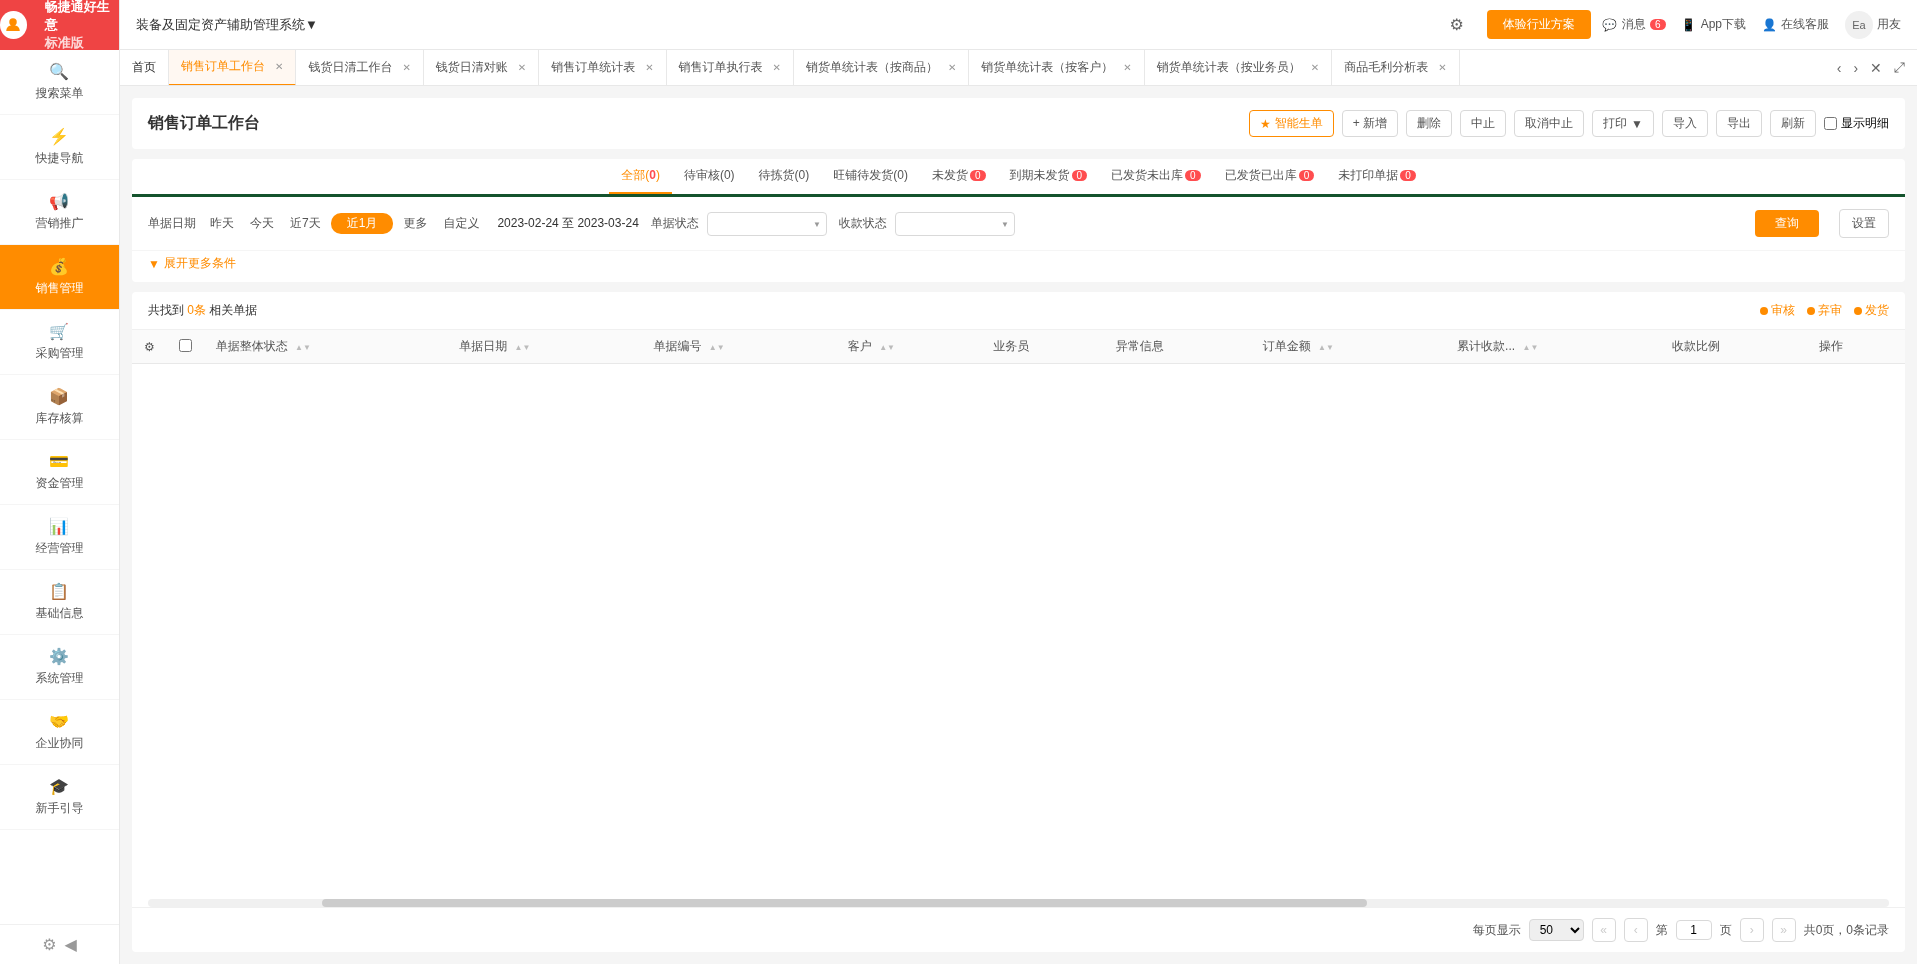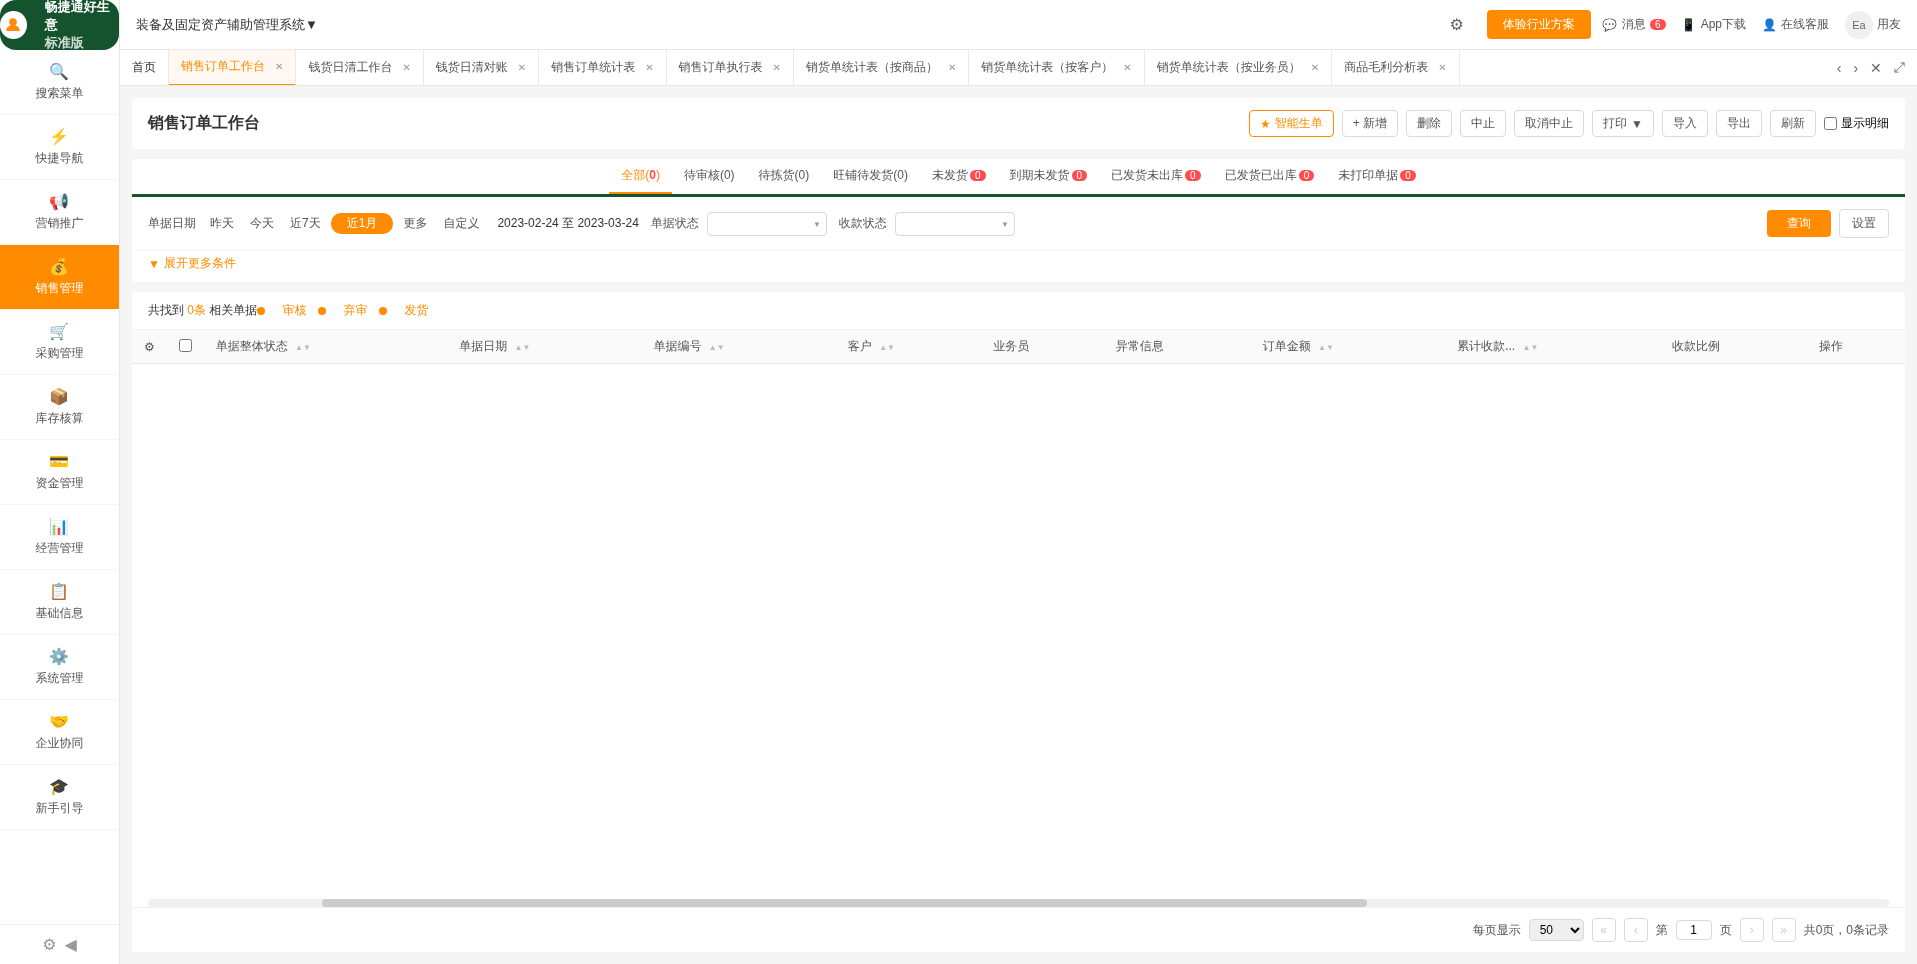--- a/index.html
+++ b/index.html
@@ -1,20 +1,20 @@
 <!DOCTYPE html>
 <html><head>
   <meta charset="utf-8">
   <style>
     * { margin: 0; padding: 0; box-sizing: border-box; }
     body { font-family: 'Microsoft YaHei', Arial, sans-serif; font-size: 12px; background: #f5f5f5; display: flex; height: 964px; overflow: hidden; }
 
     
     .sidebar { width: 120px; background: #fff; display: flex; flex-direction: column; border-right: 1px solid #e8e8e8; flex-shrink: 0; }
-    .sidebar-logo { height: 50px; background: #14532d; display: flex; align-items: center; justify-content: center; color: #fff; font-size: 13px; font-weight: bold; gap: 18px; border-radius: 16px; }
+    .sidebar-logo { height: 50px; background: #ef4444; display: flex; align-items: center; justify-content: center; color: #fff; font-size: 13px; font-weight: bold; gap: 18px; }
     .sidebar-logo-icon { width: 28px; height: 28px; background: #fff; border-radius: 50%; display: flex; align-items: center; justify-content: center; }
     .sidebar-logo-icon svg { width: 18px; height: 18px; }
     .sidebar-logo-sub { font-size: 13px; color: rgba(255,255,255,0.8); }
     .sidebar-nav { flex: 1; overflow-y: auto; }
     .sidebar-nav-item { display: flex; flex-direction: column; align-items: center; justify-content: center; padding: 12px 8px; cursor: pointer; color: #555; border-bottom: 1px solid #f5f5f5; gap: 4px; font-size: 12px; }
     .sidebar-nav-item.active { background: #ff8c00; color: #fff; }
     .sidebar-nav-item .nav-icon { font-size: 16px; }
     .sidebar-bottom { padding: 10px; border-top: 1px solid #f0f0f0; display: flex; gap: 8px; justify-content: center; }
     .sidebar-bottom-btn { background: none; border: none; cursor: pointer; color: #999; font-size: 16px; }
 
@@ -66,25 +66,25 @@
     .date-input-range { display: flex; align-items: center; gap: 4px; font-size: 12px; color: #333; }
     .filter-select { border: 1px solid #d9d9d9; border-radius: 4px; padding: 4px 24px 4px 8px; font-size: 12px; color: #333; background: #fff; cursor: pointer; appearance: none; min-width: 120px; }
     .filter-select-wrapper { position: relative; display: inline-block; }
     .filter-select-wrapper::after { content: '▼'; position: absolute; right: 6px; top: 50%; transform: translateY(-50%); font-size: 8px; color: #999; pointer-events: none; }
     .expand-btn { color: #ff8c00; cursor: pointer; font-size: 12px; display: flex; align-items: center; gap: 4px; background: none; border: none; }
     .query-btn { background: #ff8c00; color: #fff; border: none; padding: 5px 20px; border-radius: 4px; cursor: pointer; font-size: 12px; }
     .setting-btn { background: none; border: 1px solid #d9d9d9; padding: 5px 12px; border-radius: 4px; cursor: pointer; font-size: 12px; color: #555; }
 
     
     .table-area { flex: 1; background: #fff; border-radius: 4px; display: flex; flex-direction: column; overflow: hidden; }
-    .table-header-bar { padding: 10px 16px; display: flex; align-items: center; border-bottom: 1px solid #f0f0f0; }
+    .table-header-bar { padding: 10px 16px; display: flex; align-items: center; justify-content: space-between; border-bottom: 1px solid #f0f0f0; }
     .table-count { font-size: 12px; color: #333; }
     .table-count .zero { color: #ff8c00; }
     .table-quick-actions { display: flex; gap: 12px; align-items: center; }
-    .quick-action { font-size: 12px; cursor: pointer; display: flex; align-items: center; gap: 17px; }
+    .quick-action { font-size: 12px; cursor: pointer; display: flex; align-items: center; gap: 3px; }
     .quick-action.audit { color: #ff8c00; }
     .quick-action.cancel { color: #ff8c00; }
     .quick-action.ship { color: #ff8c00; }
     .circle-dot { width: 8px; height: 8px; border-radius: 50%; display: inline-block; }
     .dot-orange { background: #ff8c00; }
 
     .table-scroll { flex: 1; overflow: auto; }
     table { width: 100%; border-collapse: collapse; font-size: 12px; }
     thead th { background: #fafafa; border-bottom: 1px solid #e8e8e8; padding: 8px 12px; text-align: left; color: #555; font-weight: normal; white-space: nowrap; position: sticky; top: 0; z-index: 1; }
     thead th .sort-icons { display: inline-flex; flex-direction: column; margin-left: 4px; font-size: 8px; color: #bbb; }
@@ -324,21 +324,21 @@
           </div>
         </div>
         <div class="filter-group">
           <span class="filter-label">收款状态</span>
           <div class="filter-select-wrapper">
             <select class="filter-select">
               <option value=""></option>
             </select>
           </div>
         </div>
-        <div style="margin-left:auto;display:flex;gap:8px;align-items:center;">
+        <div style="margin-left:auto;display:flex;gap:20px;align-items:center;">
           <button class="query-btn">查询</button>
           <button class="setting-btn">设置</button>
         </div>
       </div>
 
       <div style="padding:4px 16px 10px;border-top:1px solid #f5f5f5;">
         <button class="expand-btn">
           <span>▼</span>
           <span>展开更多条件</span>
         </button>

